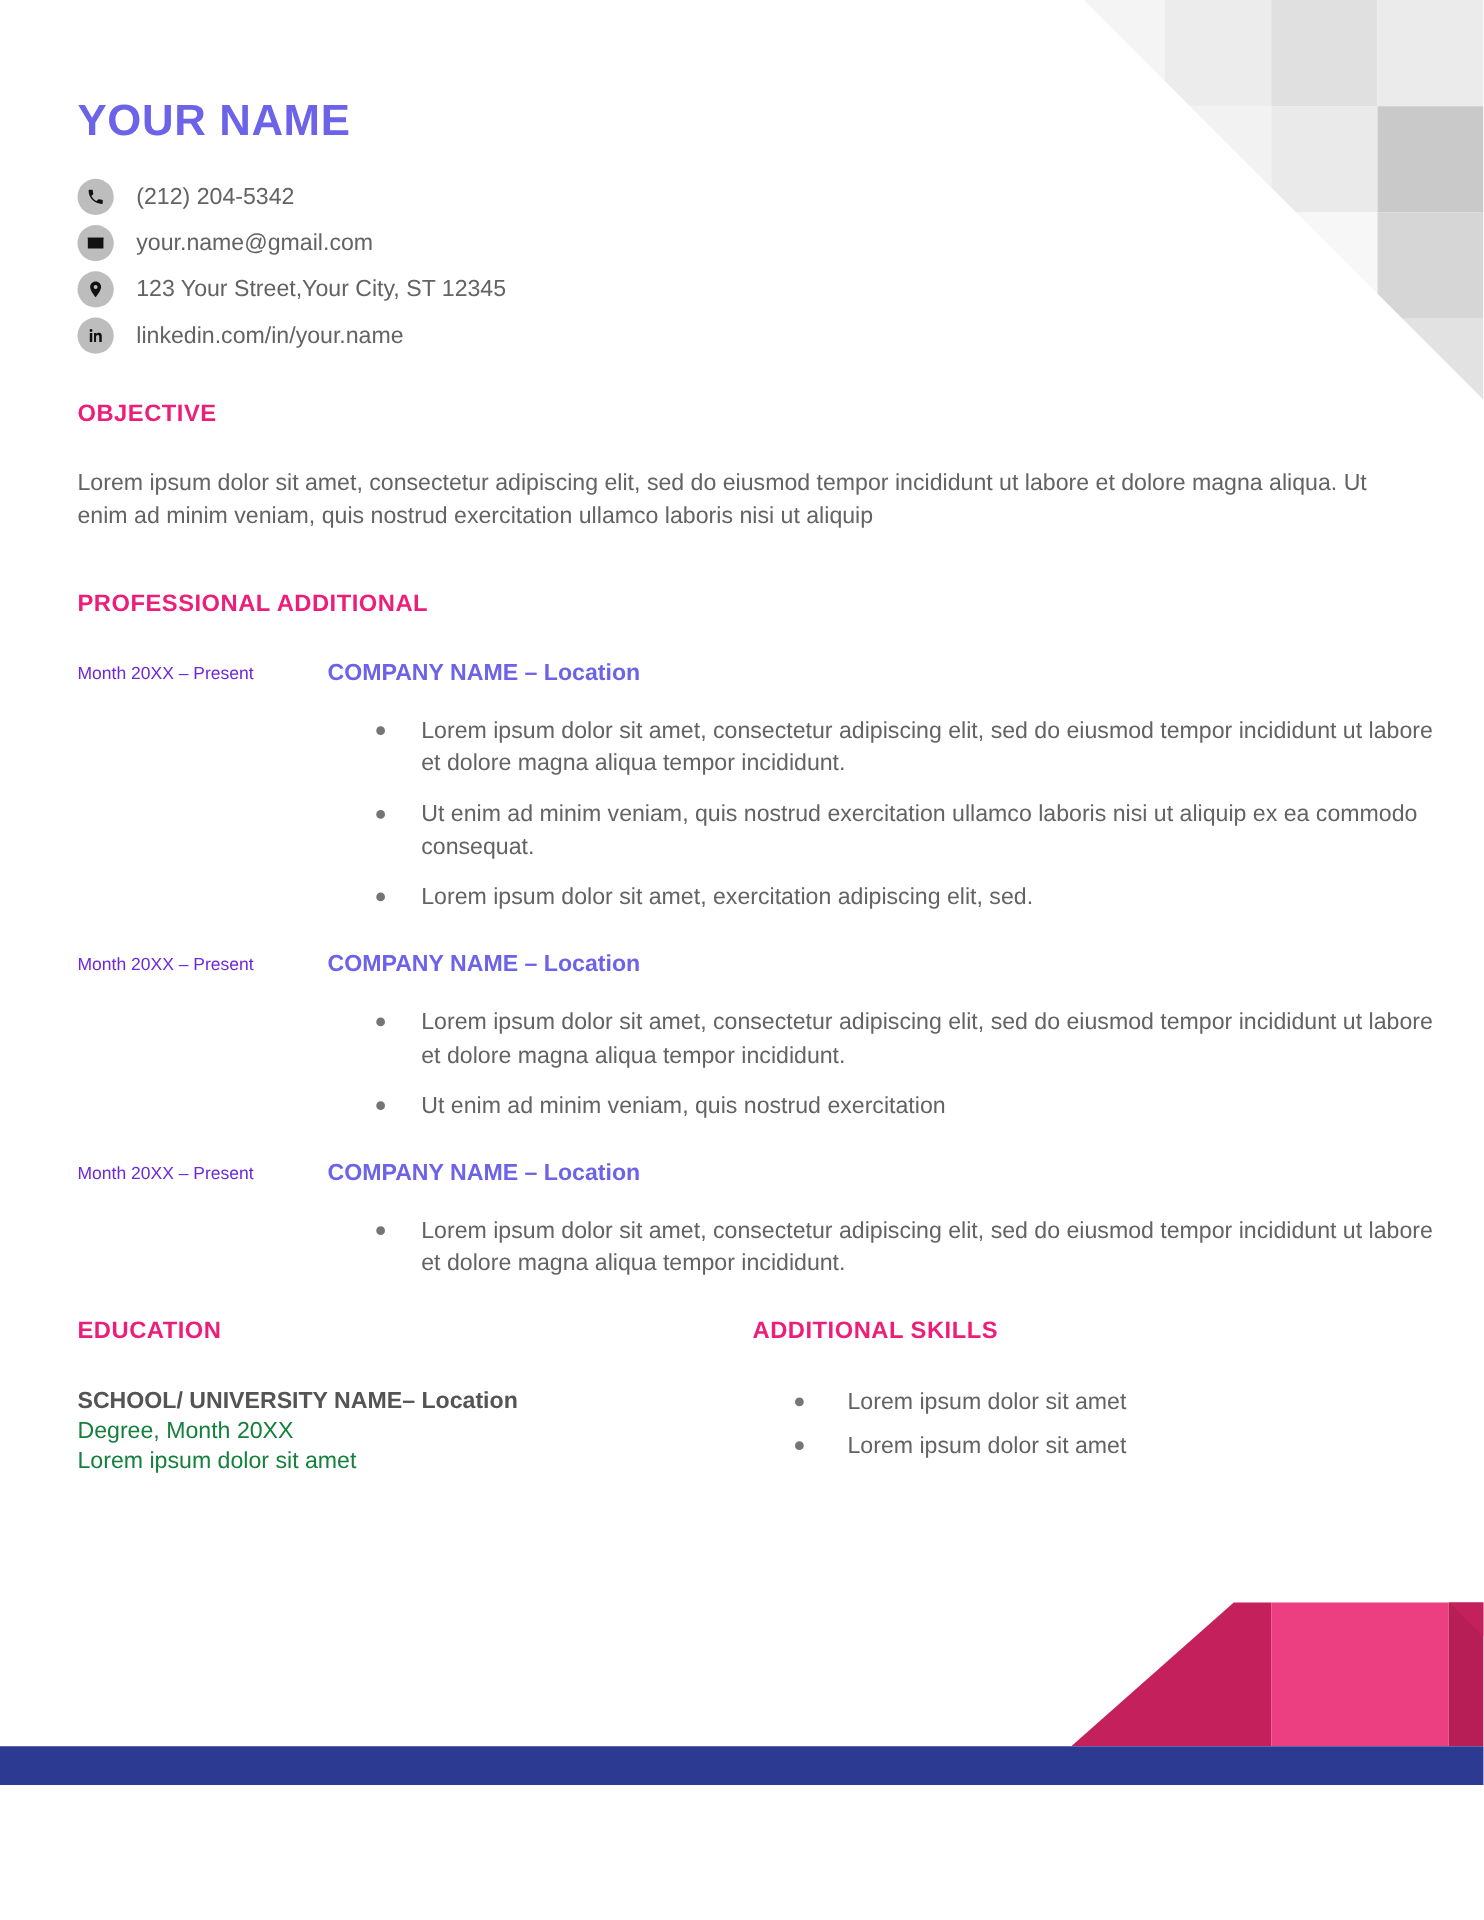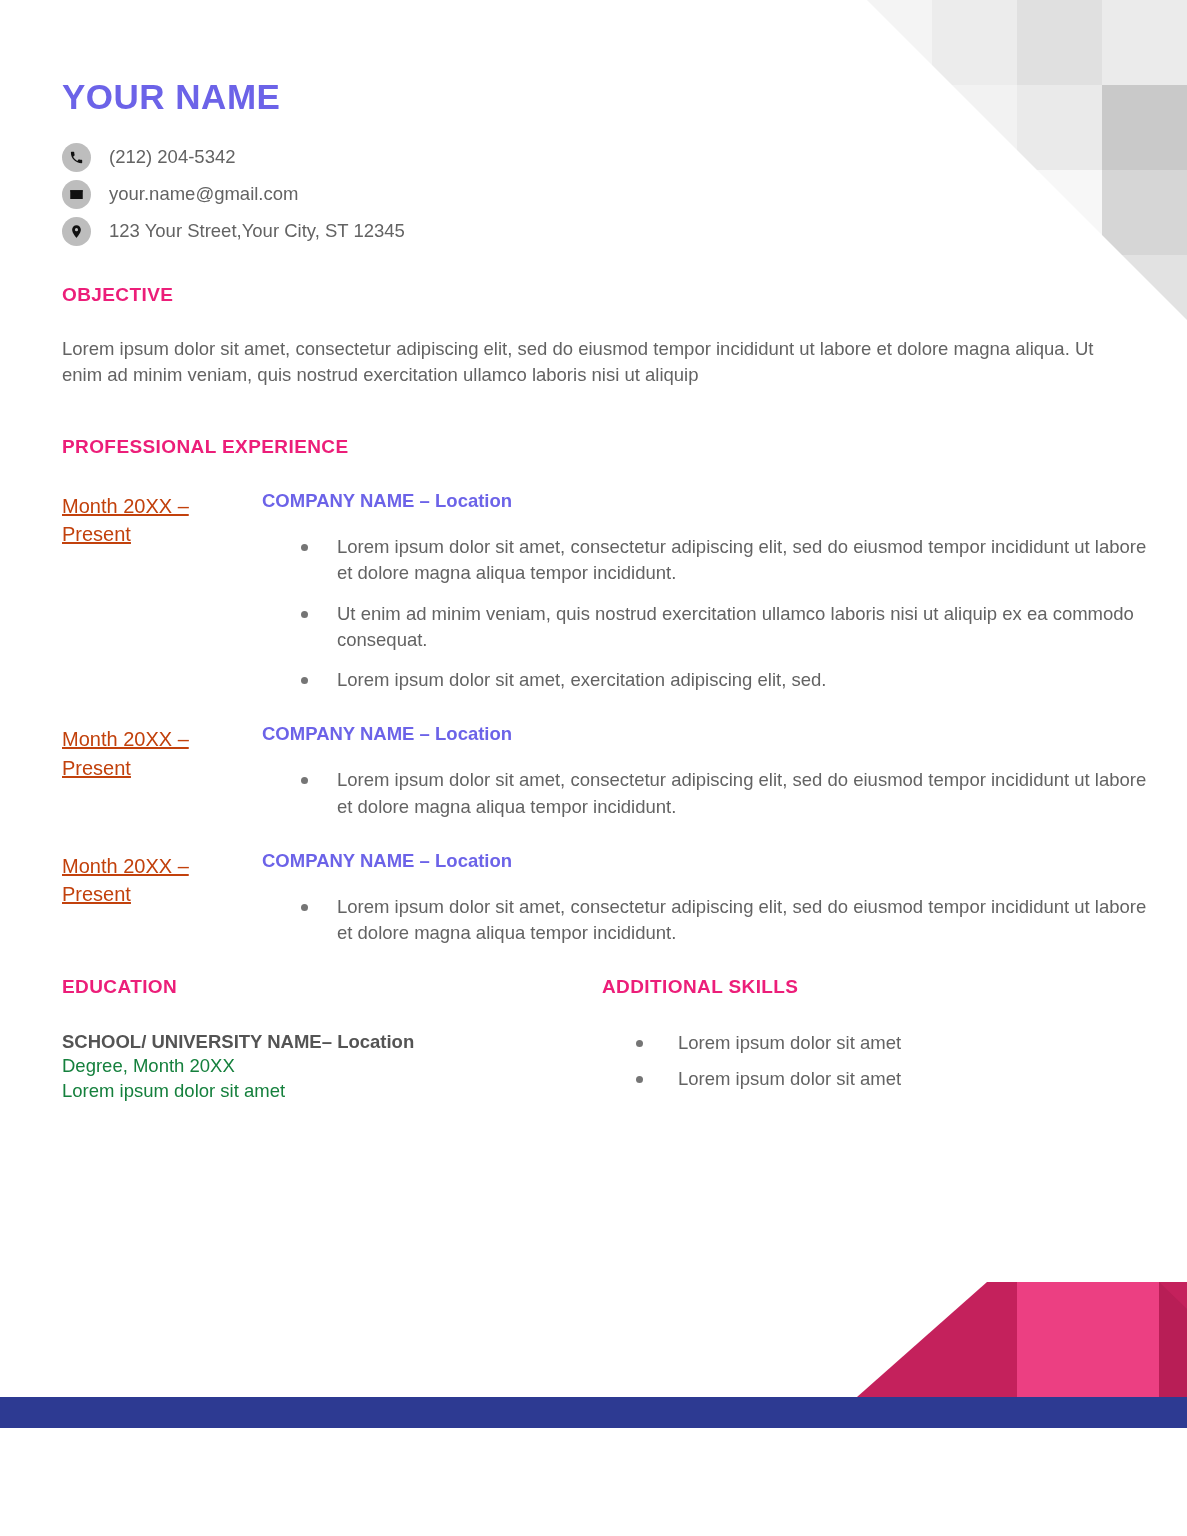--- a/index.html
+++ b/index.html
@@ -117,25 +117,24 @@
   .experience-heading { margin-bottom: 32px; }
 
   
   .exp-entry {
     display: flex;
     margin-bottom: 30px;
   }
 
   .exp-date {
     flex: 0 0 200px;
-    color: #c2410c;
-    font-size: 20px;
+    color: #6d28d9;
+    font-size: 14px;
     line-height: 1.42;
     padding-top: 2px;
-    text-decoration: underline;
   }
 
   .exp-body { flex: 1 1 auto; min-width: 0; }
 
   .exp-company {
     color: #6C63E8;
     font-size: 18.5px;
     font-weight: bold;
     margin-bottom: 22px;
   }
@@ -282,46 +281,55 @@
 
       <div class="contact-row">
         <span class="contact-icon">
           <svg width="15" height="15" viewBox="0 0 24 24" fill="#111111">
             <path d="M12 2C8.1 2 5 5.1 5 9c0 5.2 7 13 7 13s7-7.8 7-13c0-3.9-3.1-7-7-7zm0 9.5A2.5 2.5 0 1 1 12 6.5a2.5 2.5 0 0 1 0 5z"></path>
           </svg>
         </span>
         <span class="contact-text">123 Your Street,Your City, ST 12345</span>
       </div>
 
+      <div class="contact-row">
+        <span class="contact-icon">
+          <svg width="15" height="15" viewBox="0 0 24 24" fill="#111111">
+            <path d="M4.5 8.5h3.2V20H4.5V8.5zm1.6-5a1.85 1.85 0 1 1 0 3.7 1.85 1.85 0 0 1 0-3.7zM10 8.5h3v1.6h.05c.42-.8 1.45-1.65 3-1.65 3.2 0 3.8 2.1 3.8 4.85V20h-3.2v-5.7c0-1.36-.02-3.1-1.9-3.1-1.9 0-2.2 1.48-2.2 3v5.8H10V8.5z"></path>
+          </svg>
+        </span>
+        <span class="contact-text">linkedin.com/in/your.name</span>
+      </div>
 
     </div>
 
     <h2 class="section-heading objective-heading">OBJECTIVE</h2>
     <p class="objective-text">Lorem ipsum dolor sit amet, consectetur adipiscing elit, sed do eiusmod tempor incididunt ut labore et dolore magna aliqua. Ut enim ad minim veniam, quis nostrud exercitation ullamco laboris nisi ut aliquip</p>
 
-    <h2 class="section-heading experience-heading">PROFESSIONAL EXPERIENCE</h2>
+    <h2 class="section-heading experience-heading">PROFESSIONAL ADDITIONAL</h2>
 
     <div class="exp-entry">
       <div class="exp-date">Month 20XX – Present</div>
       <div class="exp-body">
         <div class="exp-company">COMPANY NAME – Location</div>
         <ul class="bullets">
           <li class="bullet-item">Lorem ipsum dolor sit amet, consectetur adipiscing elit, sed do eiusmod tempor incididunt ut labore et dolore magna aliqua tempor incididunt.</li>
           <li class="bullet-item">Ut enim ad minim veniam, quis nostrud exercitation ullamco laboris nisi ut aliquip ex ea commodo consequat.</li>
           <li class="bullet-item">Lorem ipsum dolor sit amet, exercitation adipiscing elit, sed.</li>
         </ul>
       </div>
     </div>
 
     <div class="exp-entry">
       <div class="exp-date">Month 20XX – Present</div>
       <div class="exp-body">
         <div class="exp-company">COMPANY NAME – Location</div>
         <ul class="bullets">
           <li class="bullet-item">Lorem ipsum dolor sit amet, consectetur adipiscing elit, sed do eiusmod tempor incididunt ut labore et dolore magna aliqua tempor incididunt.</li>
+          <li class="bullet-item">Ut enim ad minim veniam, quis nostrud exercitation</li>
         </ul>
       </div>
     </div>
 
     <div class="exp-entry">
       <div class="exp-date">Month 20XX – Present</div>
       <div class="exp-body">
         <div class="exp-company">COMPANY NAME – Location</div>
         <ul class="bullets">
           <li class="bullet-item">Lorem ipsum dolor sit amet, consectetur adipiscing elit, sed do eiusmod tempor incididunt ut labore et dolore magna aliqua tempor incididunt.</li>

